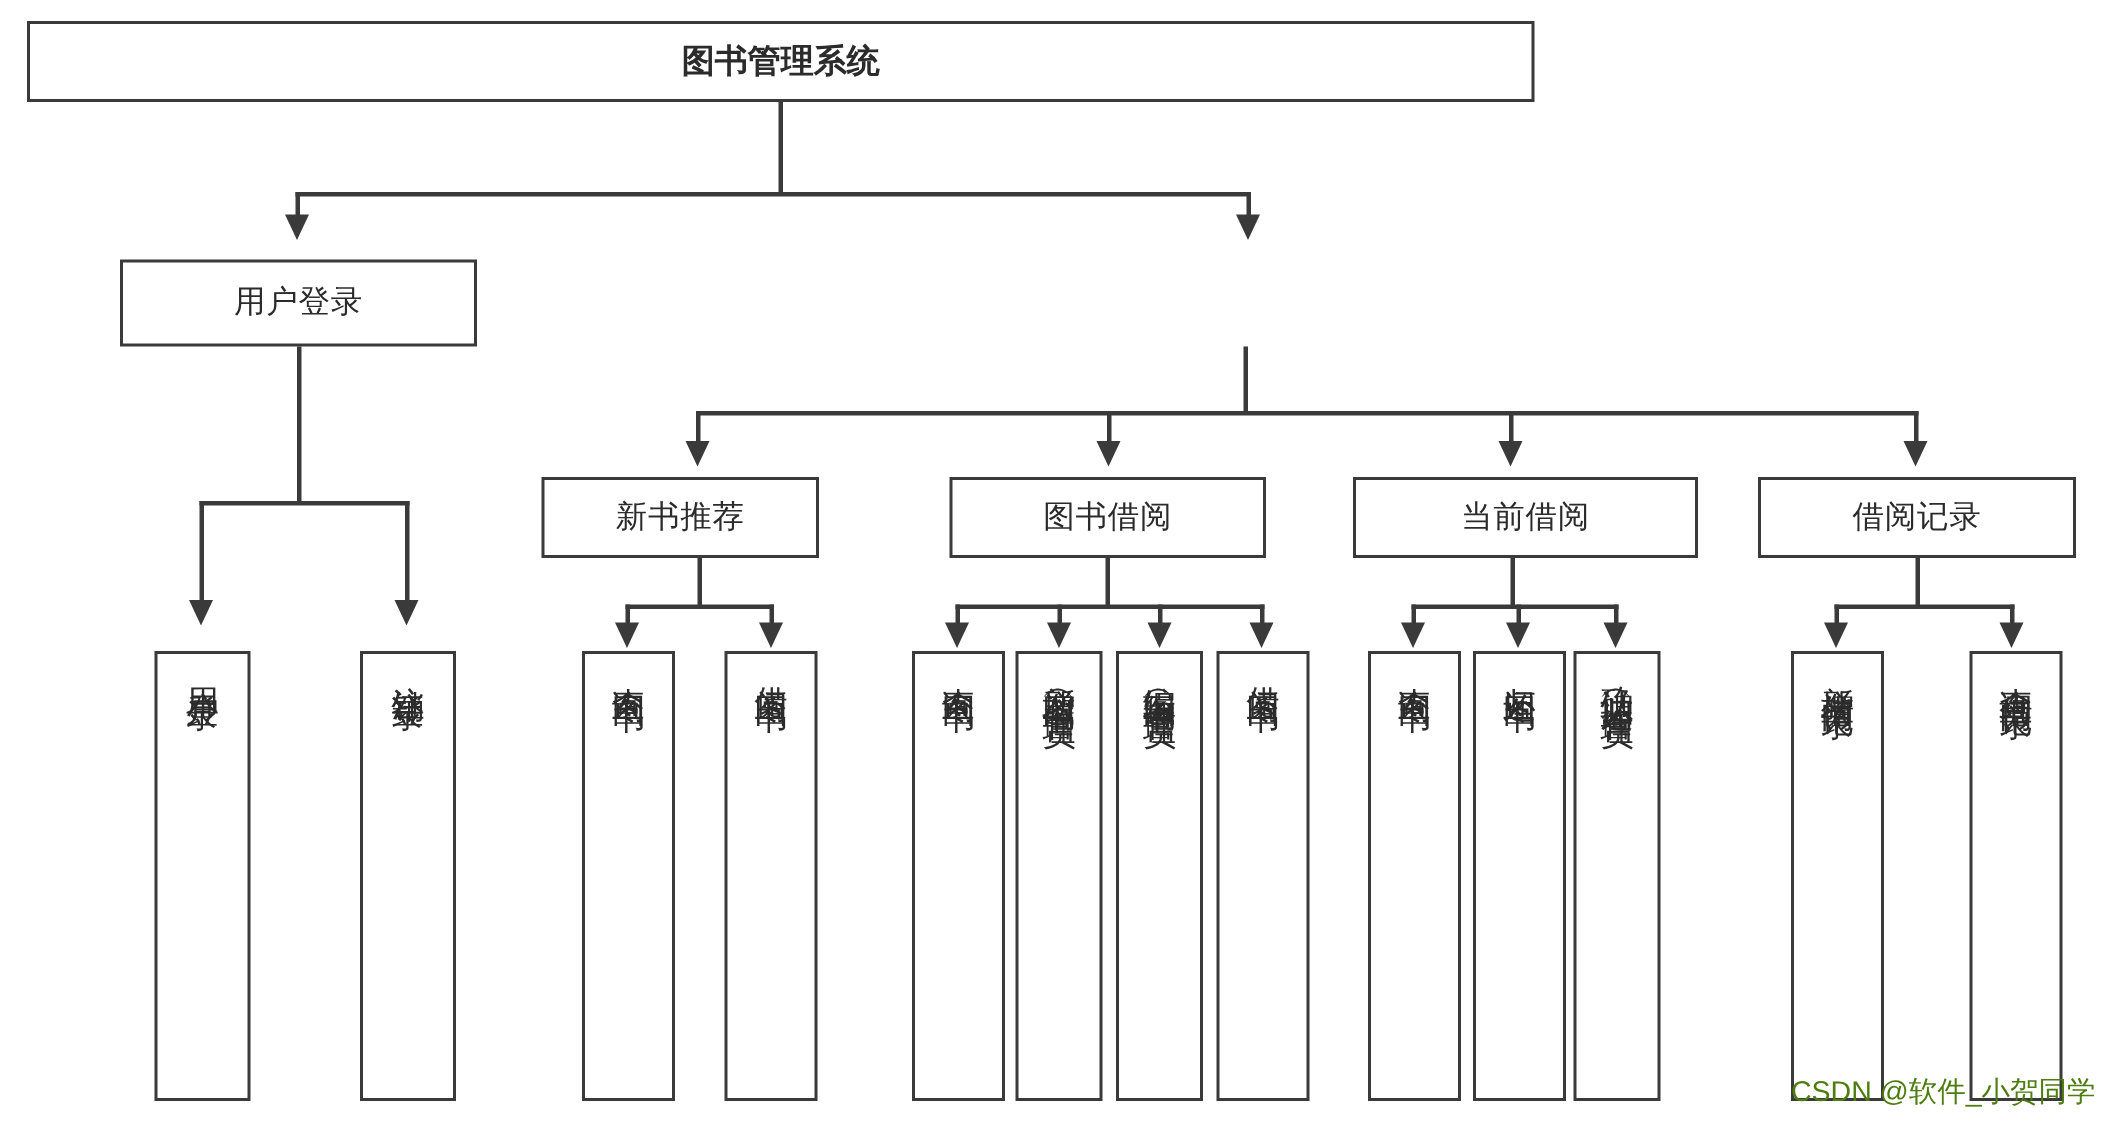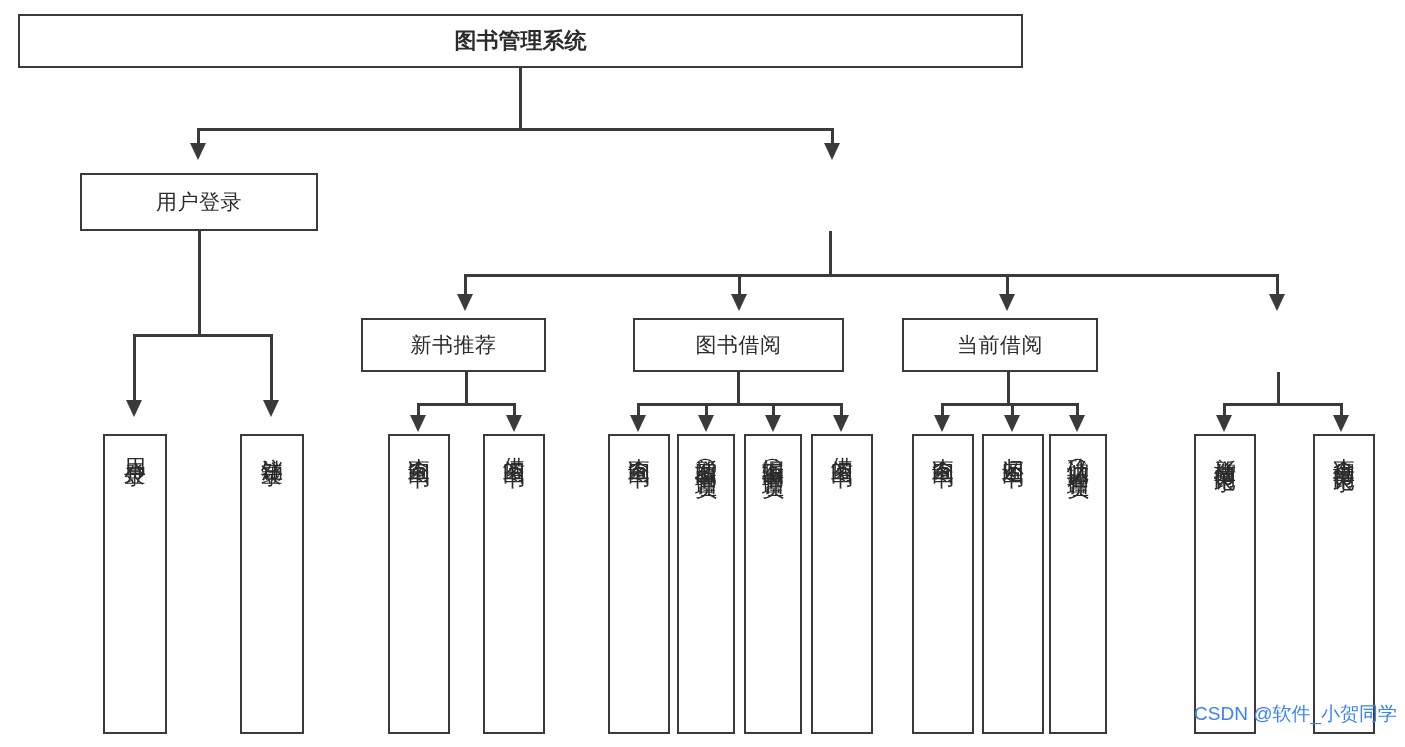--- a/index.html
+++ b/index.html
@@ -70,23 +70,23 @@
     height: 0;
     border-left: 8px solid transparent;
     border-right: 8px solid transparent;
     border-top: 17px solid #3a3a3a;
   }
 
   
   #watermark {
     position: absolute;
     right: 8px;
-    bottom: 20px;
+    bottom: 6px;
     font-size: 19px;
-    color: #3b82f6;
+    color: #4d7c0f;
     white-space: nowrap;
     user-select: none;
   }
 </style>
 </head>
 <body>
 
 <div id="canvas">
 
   <div class="node root" style="left:18px; top:14px; width:1005px; height:54px;font-weight:bold;">
@@ -127,22 +127,25 @@
 
   <div class="ln v" style="left:1276px; top:274px; width:3px; height:24px;"></div>
   <div class="arrow" style="left:1269px; top:294px;"></div>
 
   <div class="node horiz" style="left:361px; top:318px; width:185px; height:54px;">
     <span>新书推荐</span>
   </div>
   <div class="node horiz" style="left:633px; top:318px; width:211px; height:54px;">
     <span>图书借阅</span>
   </div>
-  <div class="node horiz" style="left:902px; top:318px; width:196px; height:54px;">
+  <div class="node horiz" style="left:902px; top:318px; width:230px; height:54px;">
     <span>当前借阅</span>
+  </div>
+  <div class="node horiz" style="left:1172px; top:318px; width:212px; height:54px;">
+    <span>借阅记录</span>
   </div>
 
   <div class="ln v" style="left:465px; top:372px; width:3px; height:33px;"></div>
   <div class="ln h" style="left:417px; top:403px; width:99px; height:3px;"></div>
   <div class="ln v" style="left:417px; top:403px; width:3px; height:16px;"></div>
   <div class="arrow" style="left:410px; top:415px;"></div>
   <div class="ln v" style="left:513px; top:403px; width:3px; height:16px;"></div>
   <div class="arrow" style="left:506px; top:415px;"></div>
 
   <div class="ln v" style="left:737px; top:372px; width:3px; height:33px;"></div>

